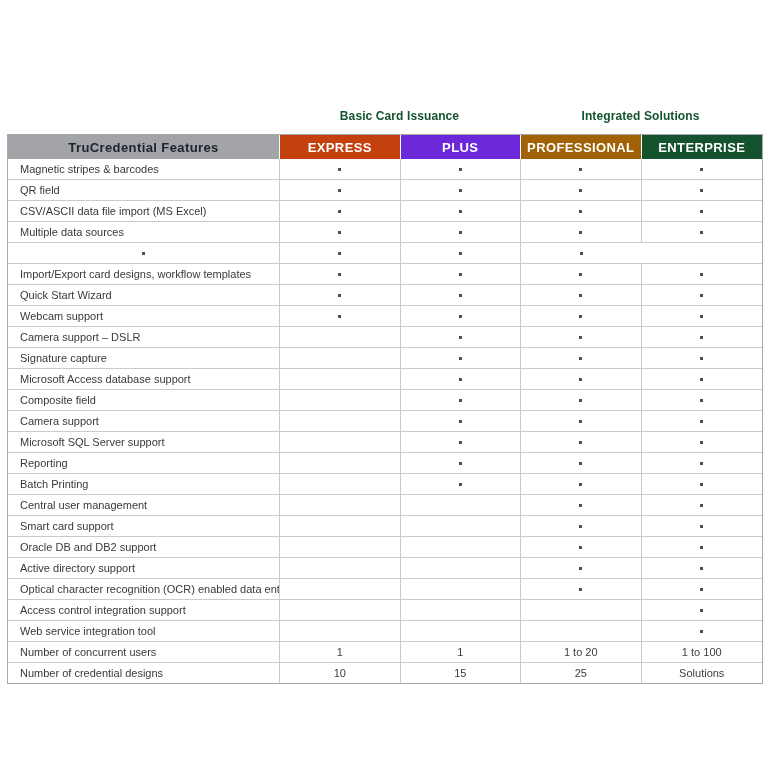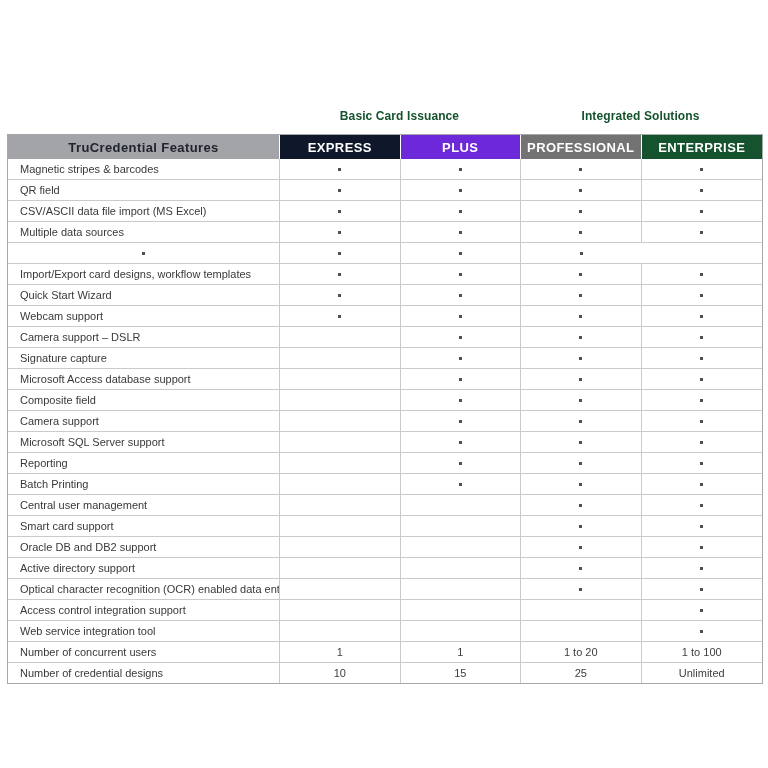--- a/index.html
+++ b/index.html
@@ -102,23 +102,23 @@
 <div class="page">
 
   <div class="group-labels">
     <div class="group-label basic">Basic Card Issuance</div>
     <div class="group-label integrated">Integrated Solutions</div>
   </div>
 
   <div class="table">
     <div class="header-row">
       <div class="cell feature-header">TruCredential Features</div>
-      <div class="cell plan-header" style="background: #0f172a;">EXPRESS</div>
+      <div class="cell plan-header" style="background: #c2410c;">EXPRESS</div>
       <div class="cell plan-header" style="background: #6d28d9;">PLUS</div>
-      <div class="cell plan-header" style="background: #737373;">PROFESSIONAL</div>
+      <div class="cell plan-header" style="background: #a16207;">PROFESSIONAL</div>
       <div class="cell plan-header" style="background: #14532d;">ENTERPRISE</div>
     </div>
     <div id="table-body">
         <div class="row">
           <div class="cell feature-cell">Magnetic stripes &amp; barcodes</div>
           <div class="cell value-cell">
             <span class="dot"></span>
           </div>
           <div class="cell value-cell">
             <span class="dot"></span>
@@ -416,18 +416,18 @@
           <div class="cell value-cell">1</div>
           <div class="cell value-cell">1</div>
           <div class="cell value-cell">1 to 20</div>
           <div class="cell value-cell">1 to 100</div>
         </div>
         <div class="row">
           <div class="cell feature-cell">Number of credential designs</div>
           <div class="cell value-cell">10</div>
           <div class="cell value-cell">15</div>
           <div class="cell value-cell">25</div>
-          <div class="cell value-cell">Unlimited</div>
+          <div class="cell value-cell">Solutions</div>
         </div>
       </div>
   </div>
 
 </div>
 
 </body></html>

